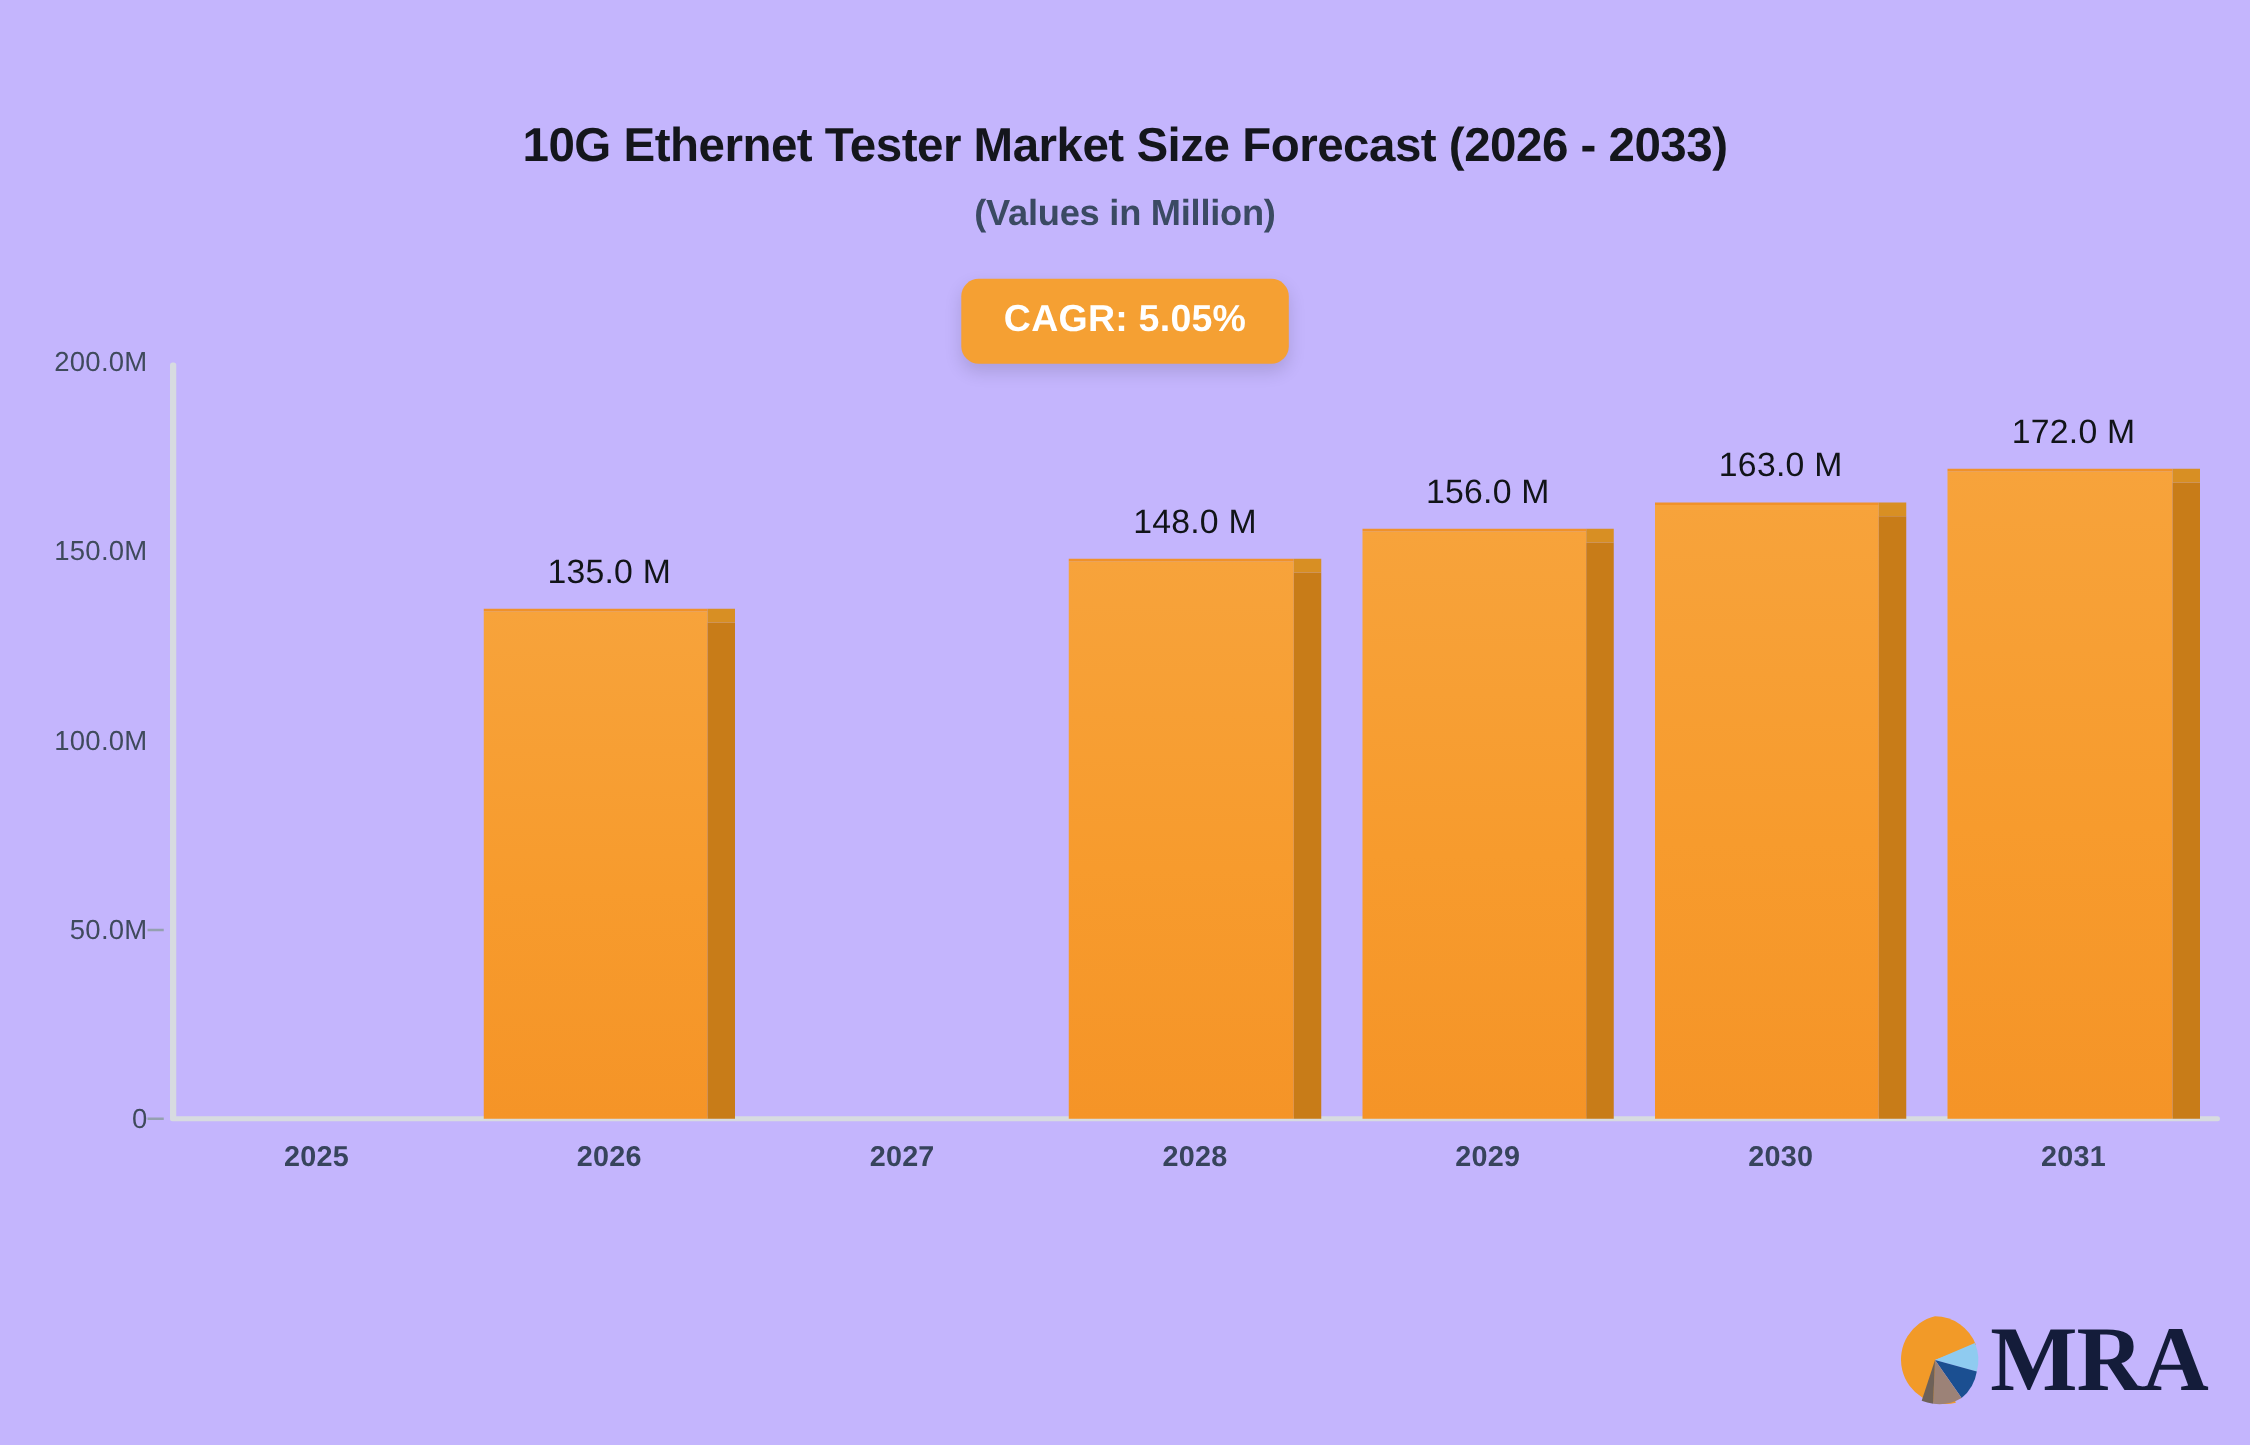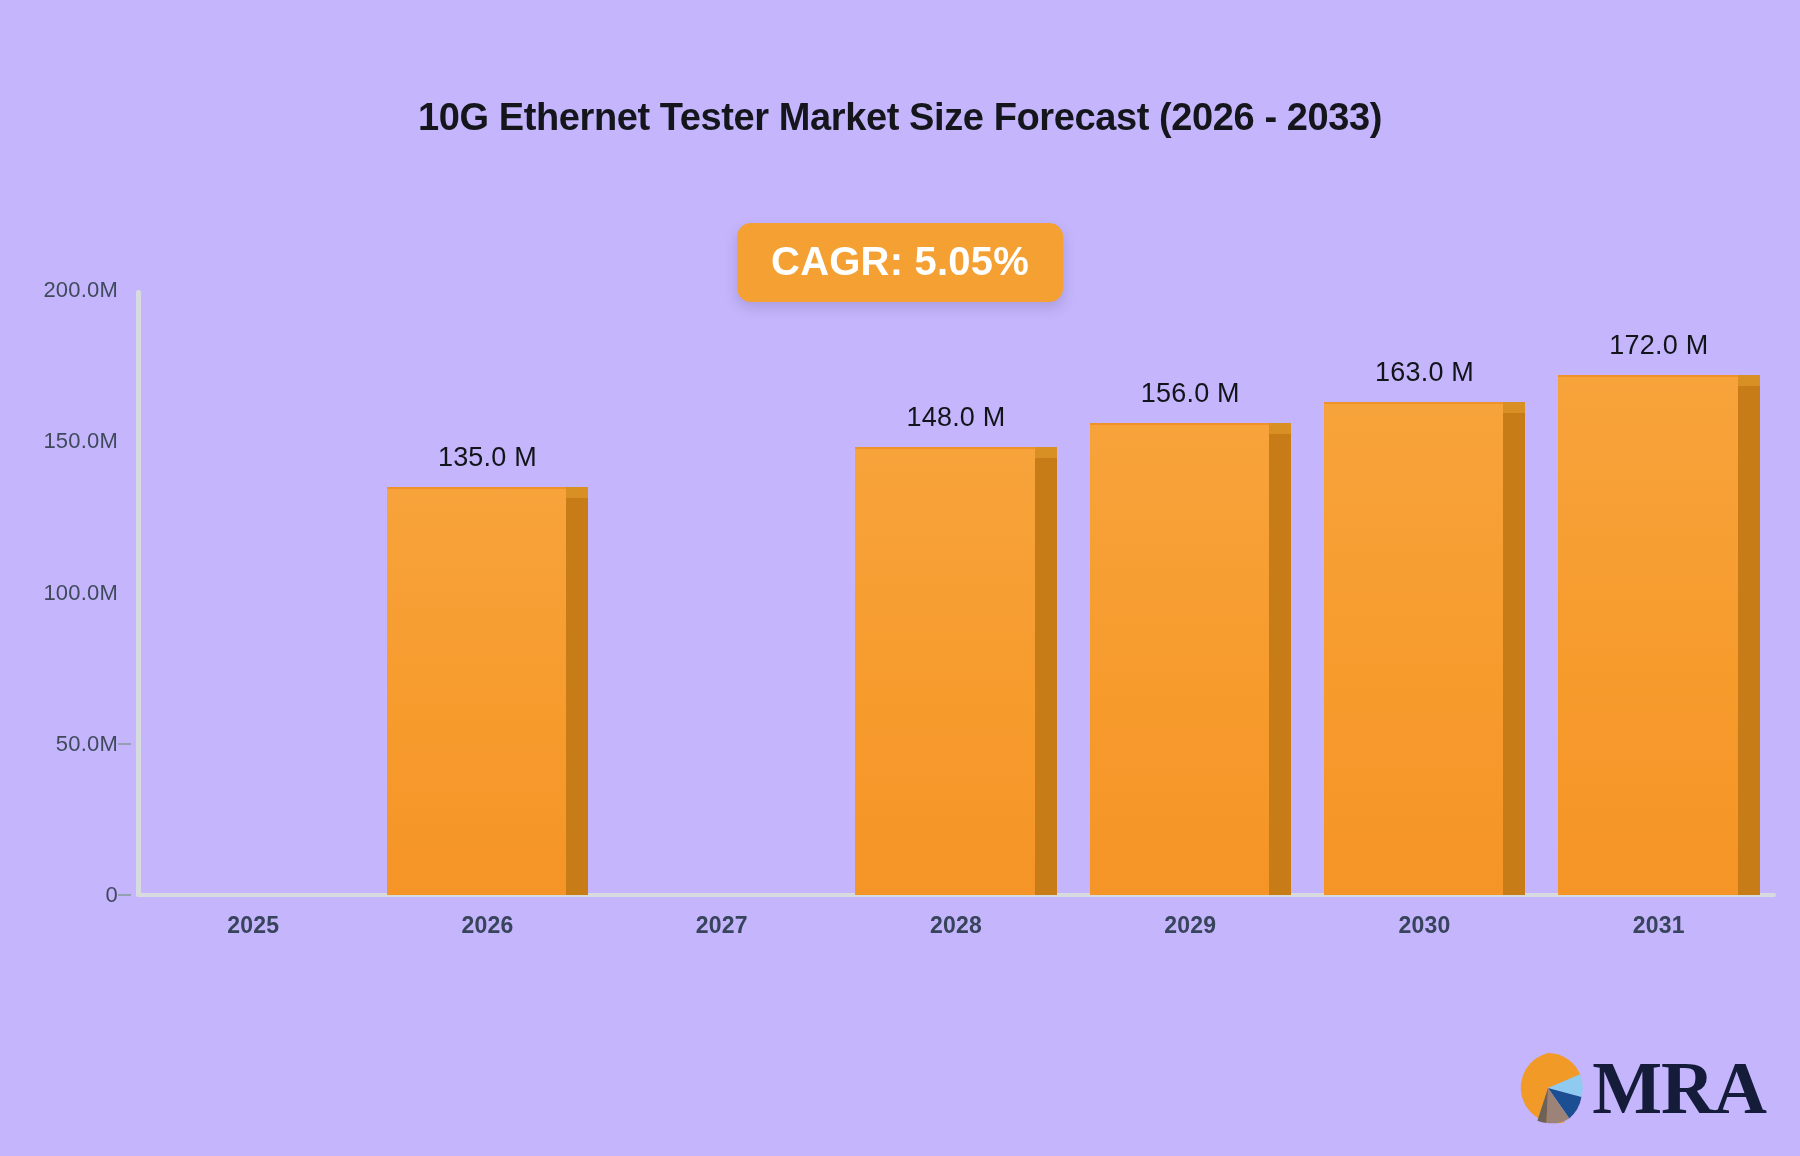--- a/index.html
+++ b/index.html
@@ -37,21 +37,21 @@
   }
 
   
   .cagr-badge {
     position: absolute;
     top: 223px;
     left: 50%;
     transform: translateX(-50%);
     background: #f5a033;
     color: #ffffff;
-    font-size: 40px;
+    font-size: 30px;
     font-weight: 700;
     padding: 16px 34px 18px 34px;
     border-radius: 14px;
     box-shadow: 0 6px 14px rgba(0,0,0,0.13);
     white-space: nowrap;
     letter-spacing: 0.2px;
   }
 
   
   .plot {
@@ -179,20 +179,21 @@
     line-height: 1;
   }
 </style>
 </head>
 <body>
 
 <div id="page">
 
   <div class="title-block">
     <div class="chart-title">10G Ethernet Tester Market Size Forecast (2026 - 2033)</div>
+    <div class="chart-subtitle">(Values in Million)</div>
   </div>
 
   <div class="cagr-badge">CAGR: 5.05%</div>
 
   <div class="plot">
     <div class="y-axis-line"></div>
     <div class="x-axis-line"></div>
     <div id="yticks">
         <div class="y-tick" style="top: 290px;">200.0M</div>
         <div class="y-tick" style="top: 441.25px;">150.0M</div>

